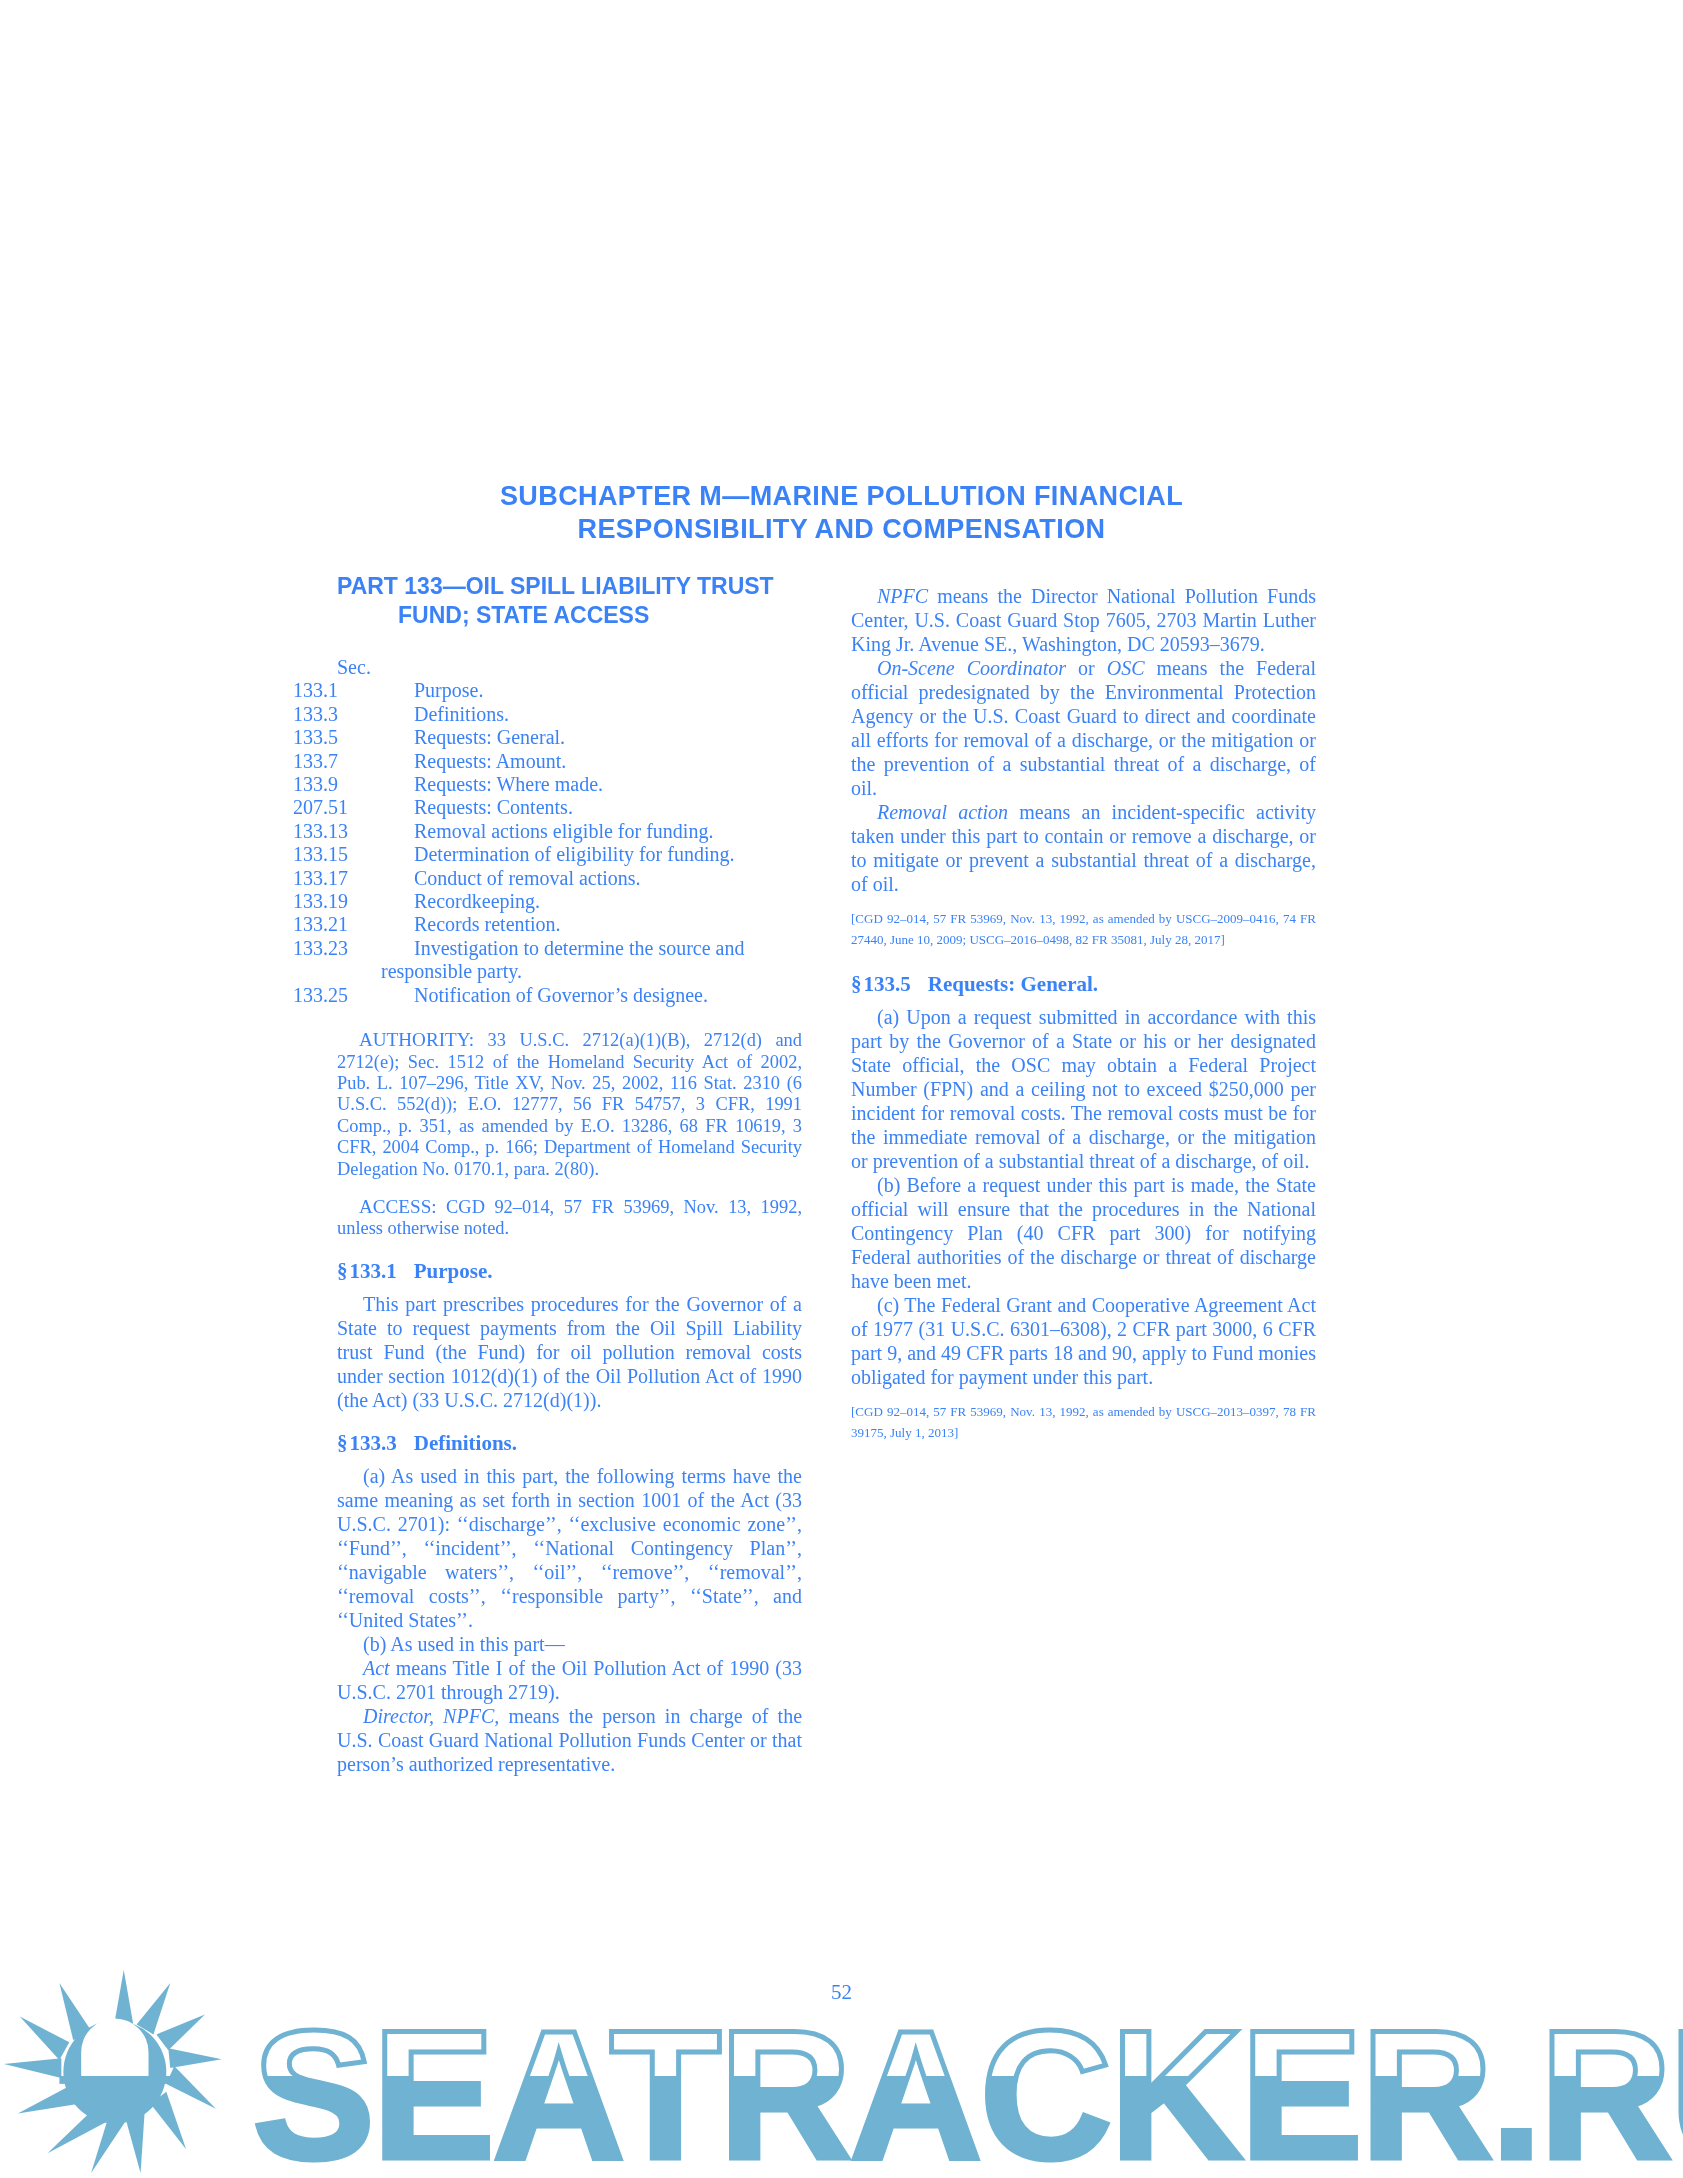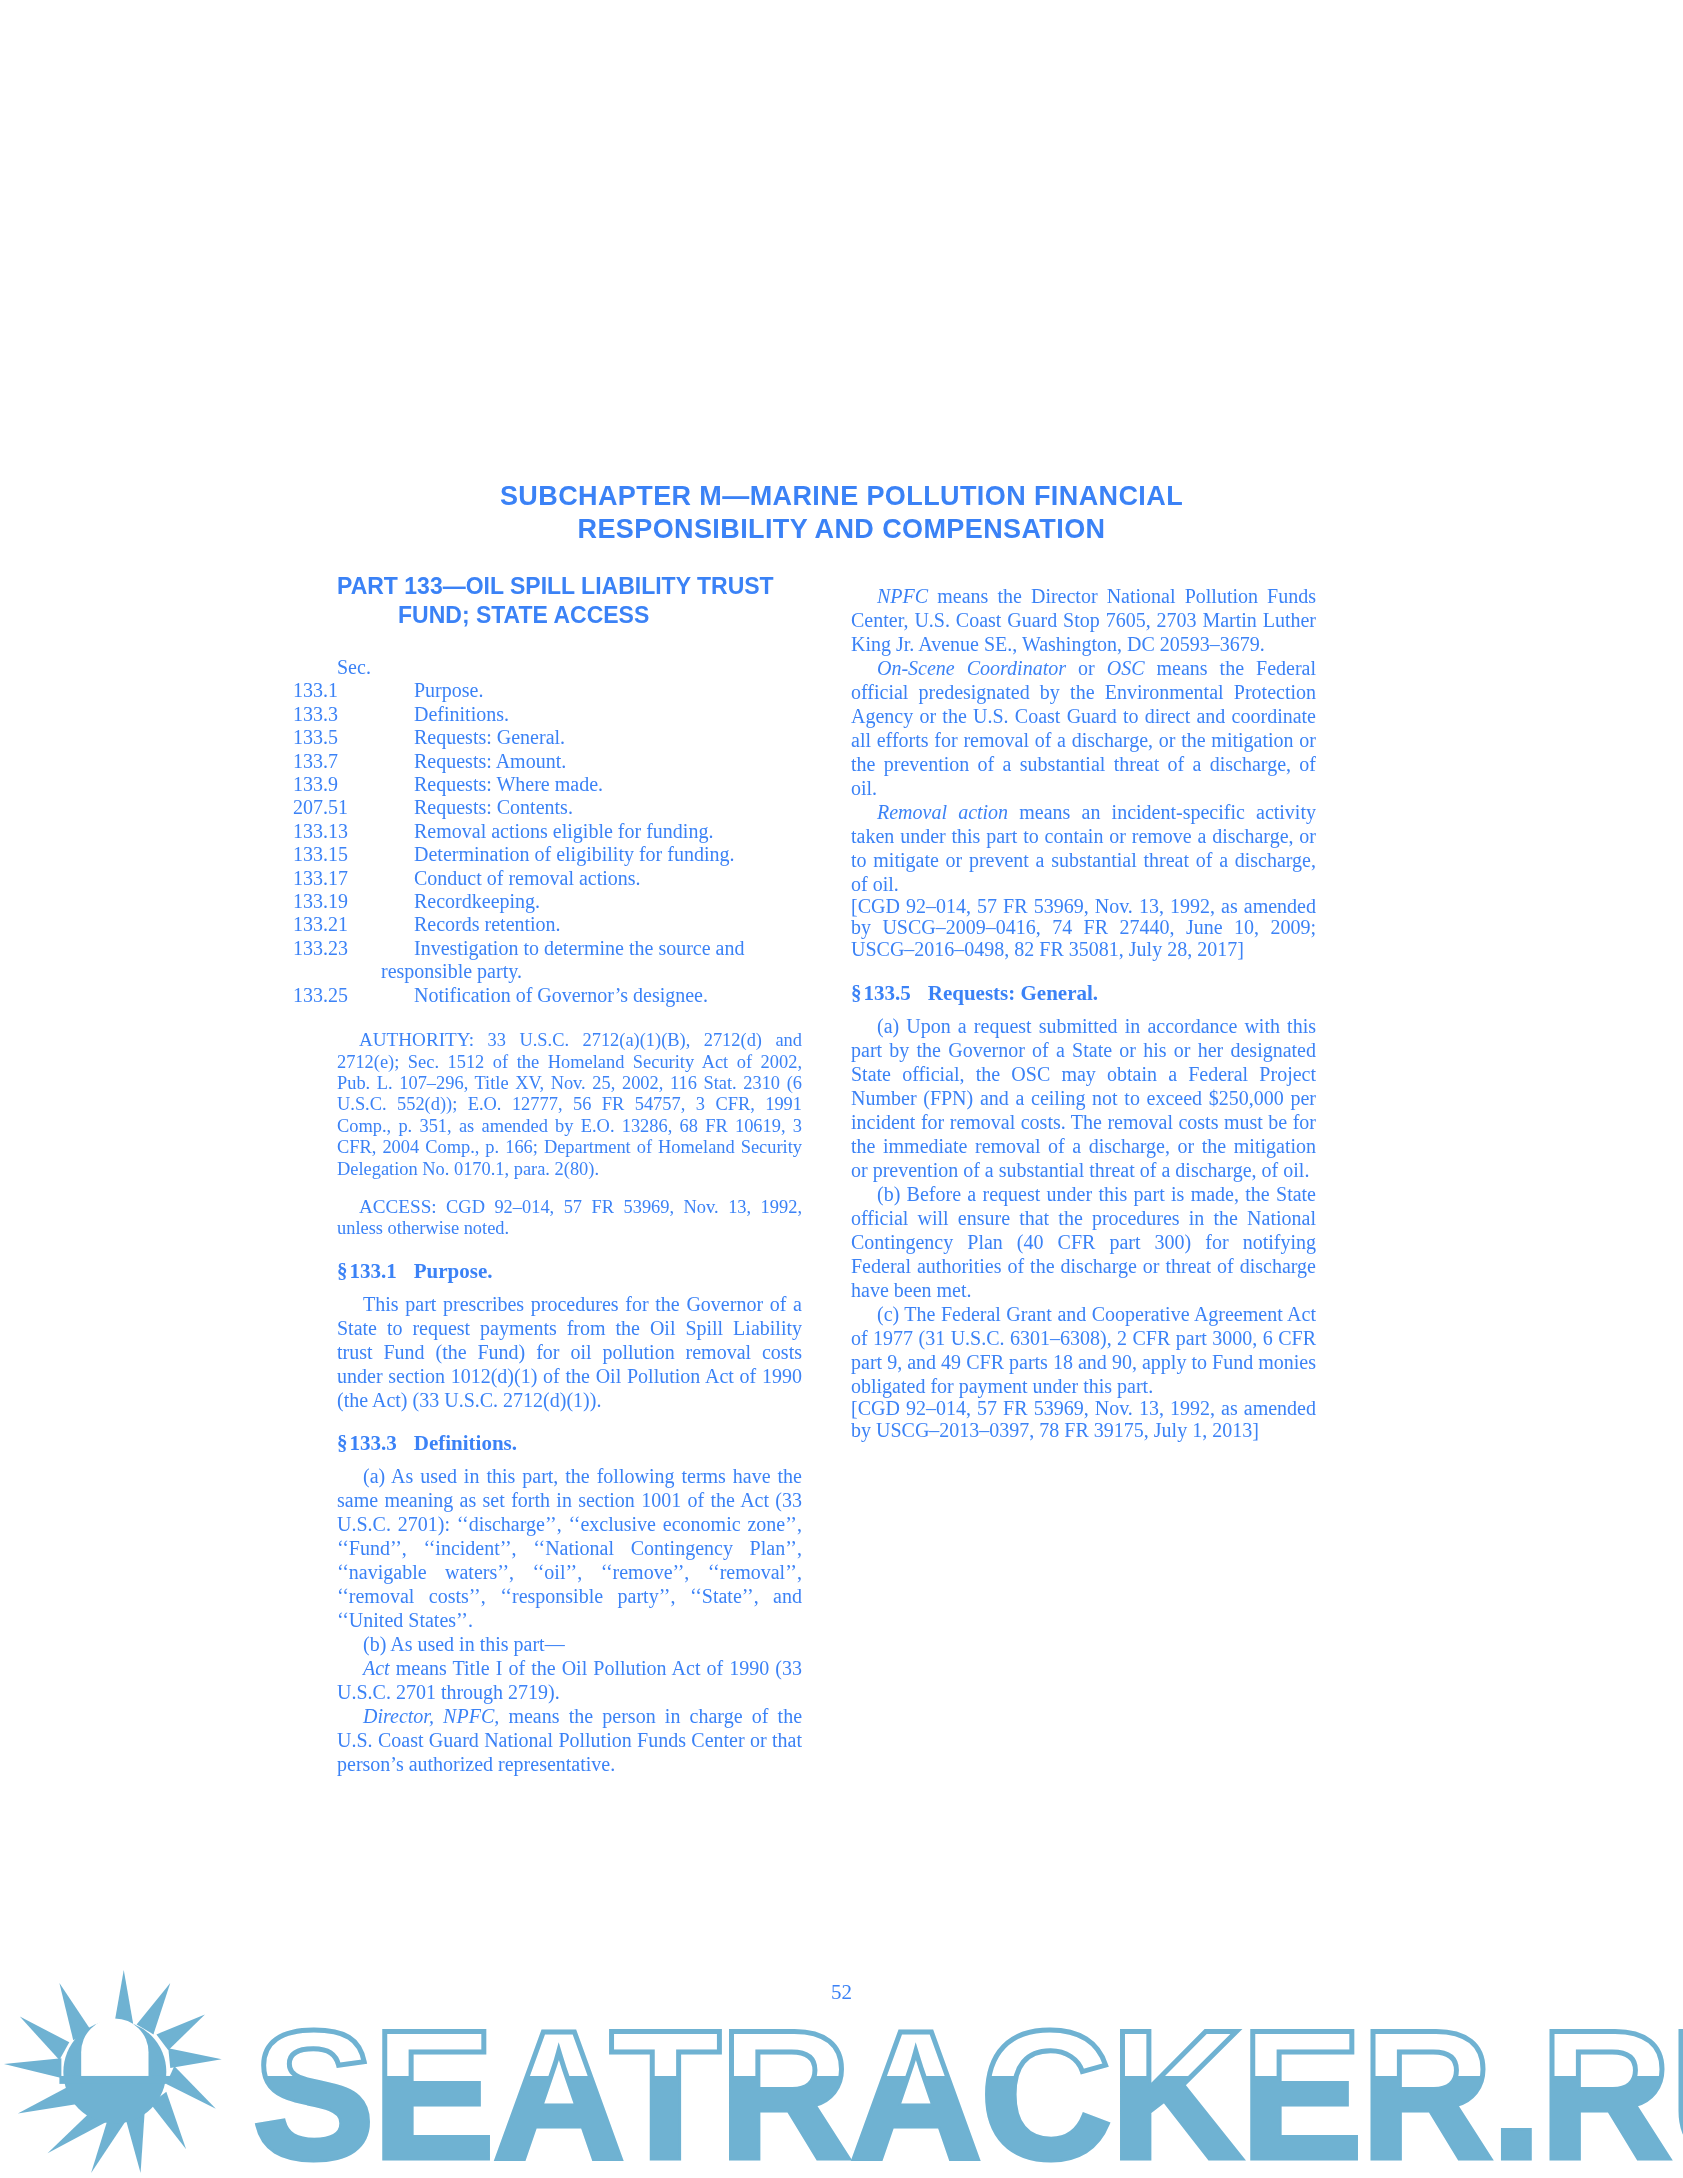--- a/index.html
+++ b/index.html
@@ -84,24 +84,24 @@
     margin: 0 0 16px 0;
     text-indent: 22px;
   }
   .sc {
     font-variant: small-caps;
     font-size: 1.04em;
   }
 
   
   .cite {
-    font-size: 20px;
+    font-size: 13px;
     line-height: 21.4px;
     text-align: justify;
-    margin: 0 0 20px 0;
+    margin: 12px 0 20px 0;
     text-indent: 0;
   }
 
   .sec-heading {
     font-family: "Liberation Serif", "DejaVu Serif", serif;
     font-weight: bold;
     font-size: 21px;
     line-height: 26px;
     margin: 18px 0 8px 0;
     text-align: left;

